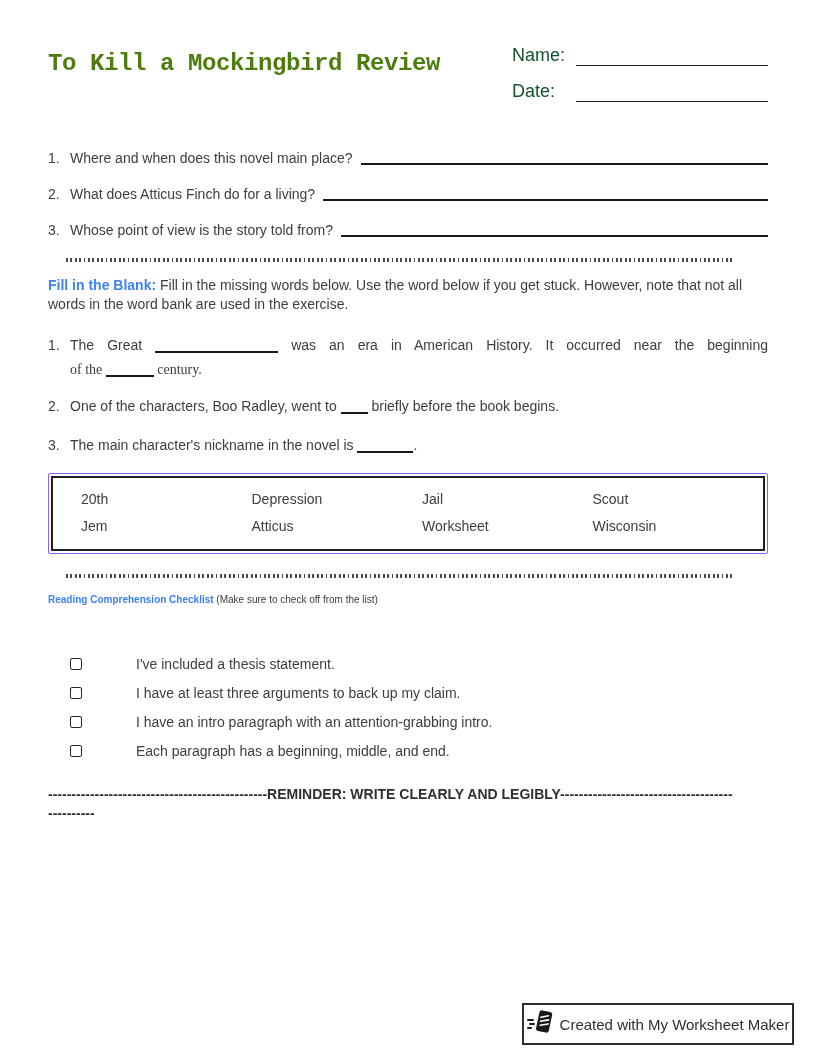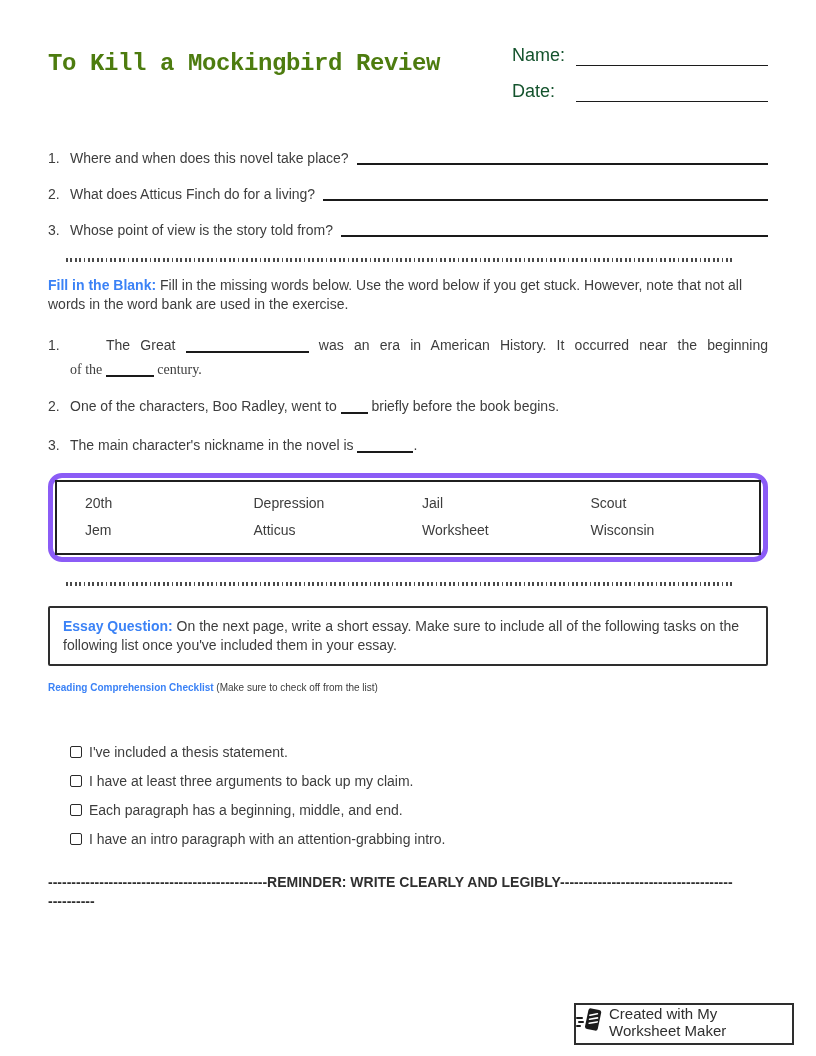--- a/index.html
+++ b/index.html
@@ -57,39 +57,39 @@
   
   .fib-intro { margin-top: 14px; font-size: 14px; line-height: 19px; color: #3d3d3d; }
   .bold-lead { font-weight: 700; color: #3b82f6; }
 
   .fib-item { display: flex; font-size: 14px; line-height: 19px; }
   .fib-item .num { width: 22px; flex: none; }
   .fib-item .content { flex: 1; }
   .fib-item-1 { margin-top: 22px; }
   .fib-item-2 { margin-top: 18px; }
   .fib-item-3 { margin-top: 20px; }
-  .justify-line { text-align: justify; text-align-last: justify; margin-left: 36px; }
+  .justify-line { text-align: justify; text-align-last: justify; }
   .line2 { margin-top: 5px; font-family: Liberation Serif, serif; }
 
   .blank {
     display: inline-block;
     border-bottom: 2px solid #1a1a1a;
     height: 12px;
     vertical-align: -3px;
   }
   .blank-w123 { width: 123px; }
   .blank-w48  { width: 48px; }
   .blank-w27  { width: 27px; }
   .blank-w56  { width: 56px; }
 
   
   .word-bank-outer {
     margin-top: 18px;
-    border: 5px solid #8b5cf6;
-    border-radius: 14px;
+    border: 1px solid #8b5cf6;
+    border-radius: 2px;
     padding: 2px;
   }
   .word-bank-inner {
     border: 2px solid #1f1f1f;
     padding: 13px 0 15px 28px;
     display: grid;
     grid-template-columns: repeat(4, 1fr);
     row-gap: 11px;
     font-size: 14px;
   }
@@ -100,43 +100,43 @@
     border: 2px solid #2e2e2e;
     border-radius: 2px;
     padding: 9px 13px;
     font-size: 14px;
     line-height: 19px;
   }
 
   
   .checklist-heading { margin-top: 16px; font-size: 10px; }
   .checklist { margin-top: 50px; margin-left: 22px; list-style: none; }
-  .check-item { display: flex; align-items: center; margin-bottom: 12px; font-size: 14px; height: 17px; }
+  .check-item { display: flex; align-items: center; margin-bottom: 12px; font-size: 14px; height: 17px; gap: 47px; }
   .checkbox {
     width: 12px; height: 12px; flex: none;
     border: 1.8px solid #2a2a2a;
     border-radius: 2px;
     margin-right: 7px;
     background: #ffffff;
   }
 
   
   .reminder { margin-top: 26px; font-weight: 700; font-size: 14px; color: #2f2f2f; line-height: 19px; }
   .reminder-line1 { white-space: nowrap; overflow: hidden; }
 
   
   .credit-box {
     position: absolute;
     right: 22px;
     bottom: 11px;
-    width: 220px;
+    width: 272px;
     height: 42px;
     border: 2px solid #2e2e2e;
     display: flex;
-    align-items: flex-start;
+    align-items: center;
     justify-content: center;
     gap: 7px;
     background: #ffffff;
   }
   .credit-text { font-size: 15px; color: #2f2f2f; }
 </style>
 </head>
 <body>
 
 <div class="page">
@@ -151,21 +151,21 @@
       <div class="nd-row">
         <span class="nd-label">Date:</span>
         <span class="nd-line"></span>
       </div>
     </div>
   </div>
 
   <div class="questions">
     <div class="q-row">
       <span class="q-num">1.</span>
-      <span class="q-text">Where and when does this novel take place?</span>
+      <span class="q-text">Where and when does this novel main place?</span>
       <span class="q-line"></span>
     </div>
     <div class="q-row">
       <span class="q-num">2.</span>
       <span class="q-text">What does Atticus Finch do for a living?</span>
       <span class="q-line"></span>
     </div>
     <div class="q-row">
       <span class="q-num">3.</span>
       <span class="q-text">Whose point of view is the story told from?</span>
@@ -203,40 +203,39 @@
       <span>Scout</span>
       <span>Jem</span>
       <span>Atticus</span>
       <span>Worksheet</span>
       <span>Wisconsin</span>
     </div>
   </div>
 
   <div class="dotted second"></div>
 
-  <div class="essay-box"><span class="bold-lead">Essay Question:</span><span> On the next page, write a short essay. Make sure to include all of the following tasks on the following list once you've included them in your essay.</span></div>
 
   <p class="checklist-heading"><span class="bold-lead">Reading Comprehension Checklist</span><span> (Make sure to check off from the list)</span></p>
 
   <ul class="checklist">
     <li class="check-item">
       <span class="checkbox"></span>
       <span>I've included a thesis statement.</span>
     </li>
     <li class="check-item">
       <span class="checkbox"></span>
       <span>I have at least three arguments to back up my claim.</span>
     </li>
     <li class="check-item">
       <span class="checkbox"></span>
+      <span>I have an intro paragraph with an attention-grabbing intro.</span>
+    </li>
+    <li class="check-item">
+      <span class="checkbox"></span>
       <span>Each paragraph has a beginning, middle, and end.</span>
-    </li>
-    <li class="check-item">
-      <span class="checkbox"></span>
-      <span>I have an intro paragraph with an attention-grabbing intro.</span>
     </li>
   </ul>
 
   <div class="reminder">
     <div class="reminder-line1">-----------------------------------------------REMINDER: WRITE CLEARLY AND LEGIBLY-------------------------------------</div>
     <div class="reminder-line2">----------</div>
   </div>
 
   <div class="credit-box">
     <span>

